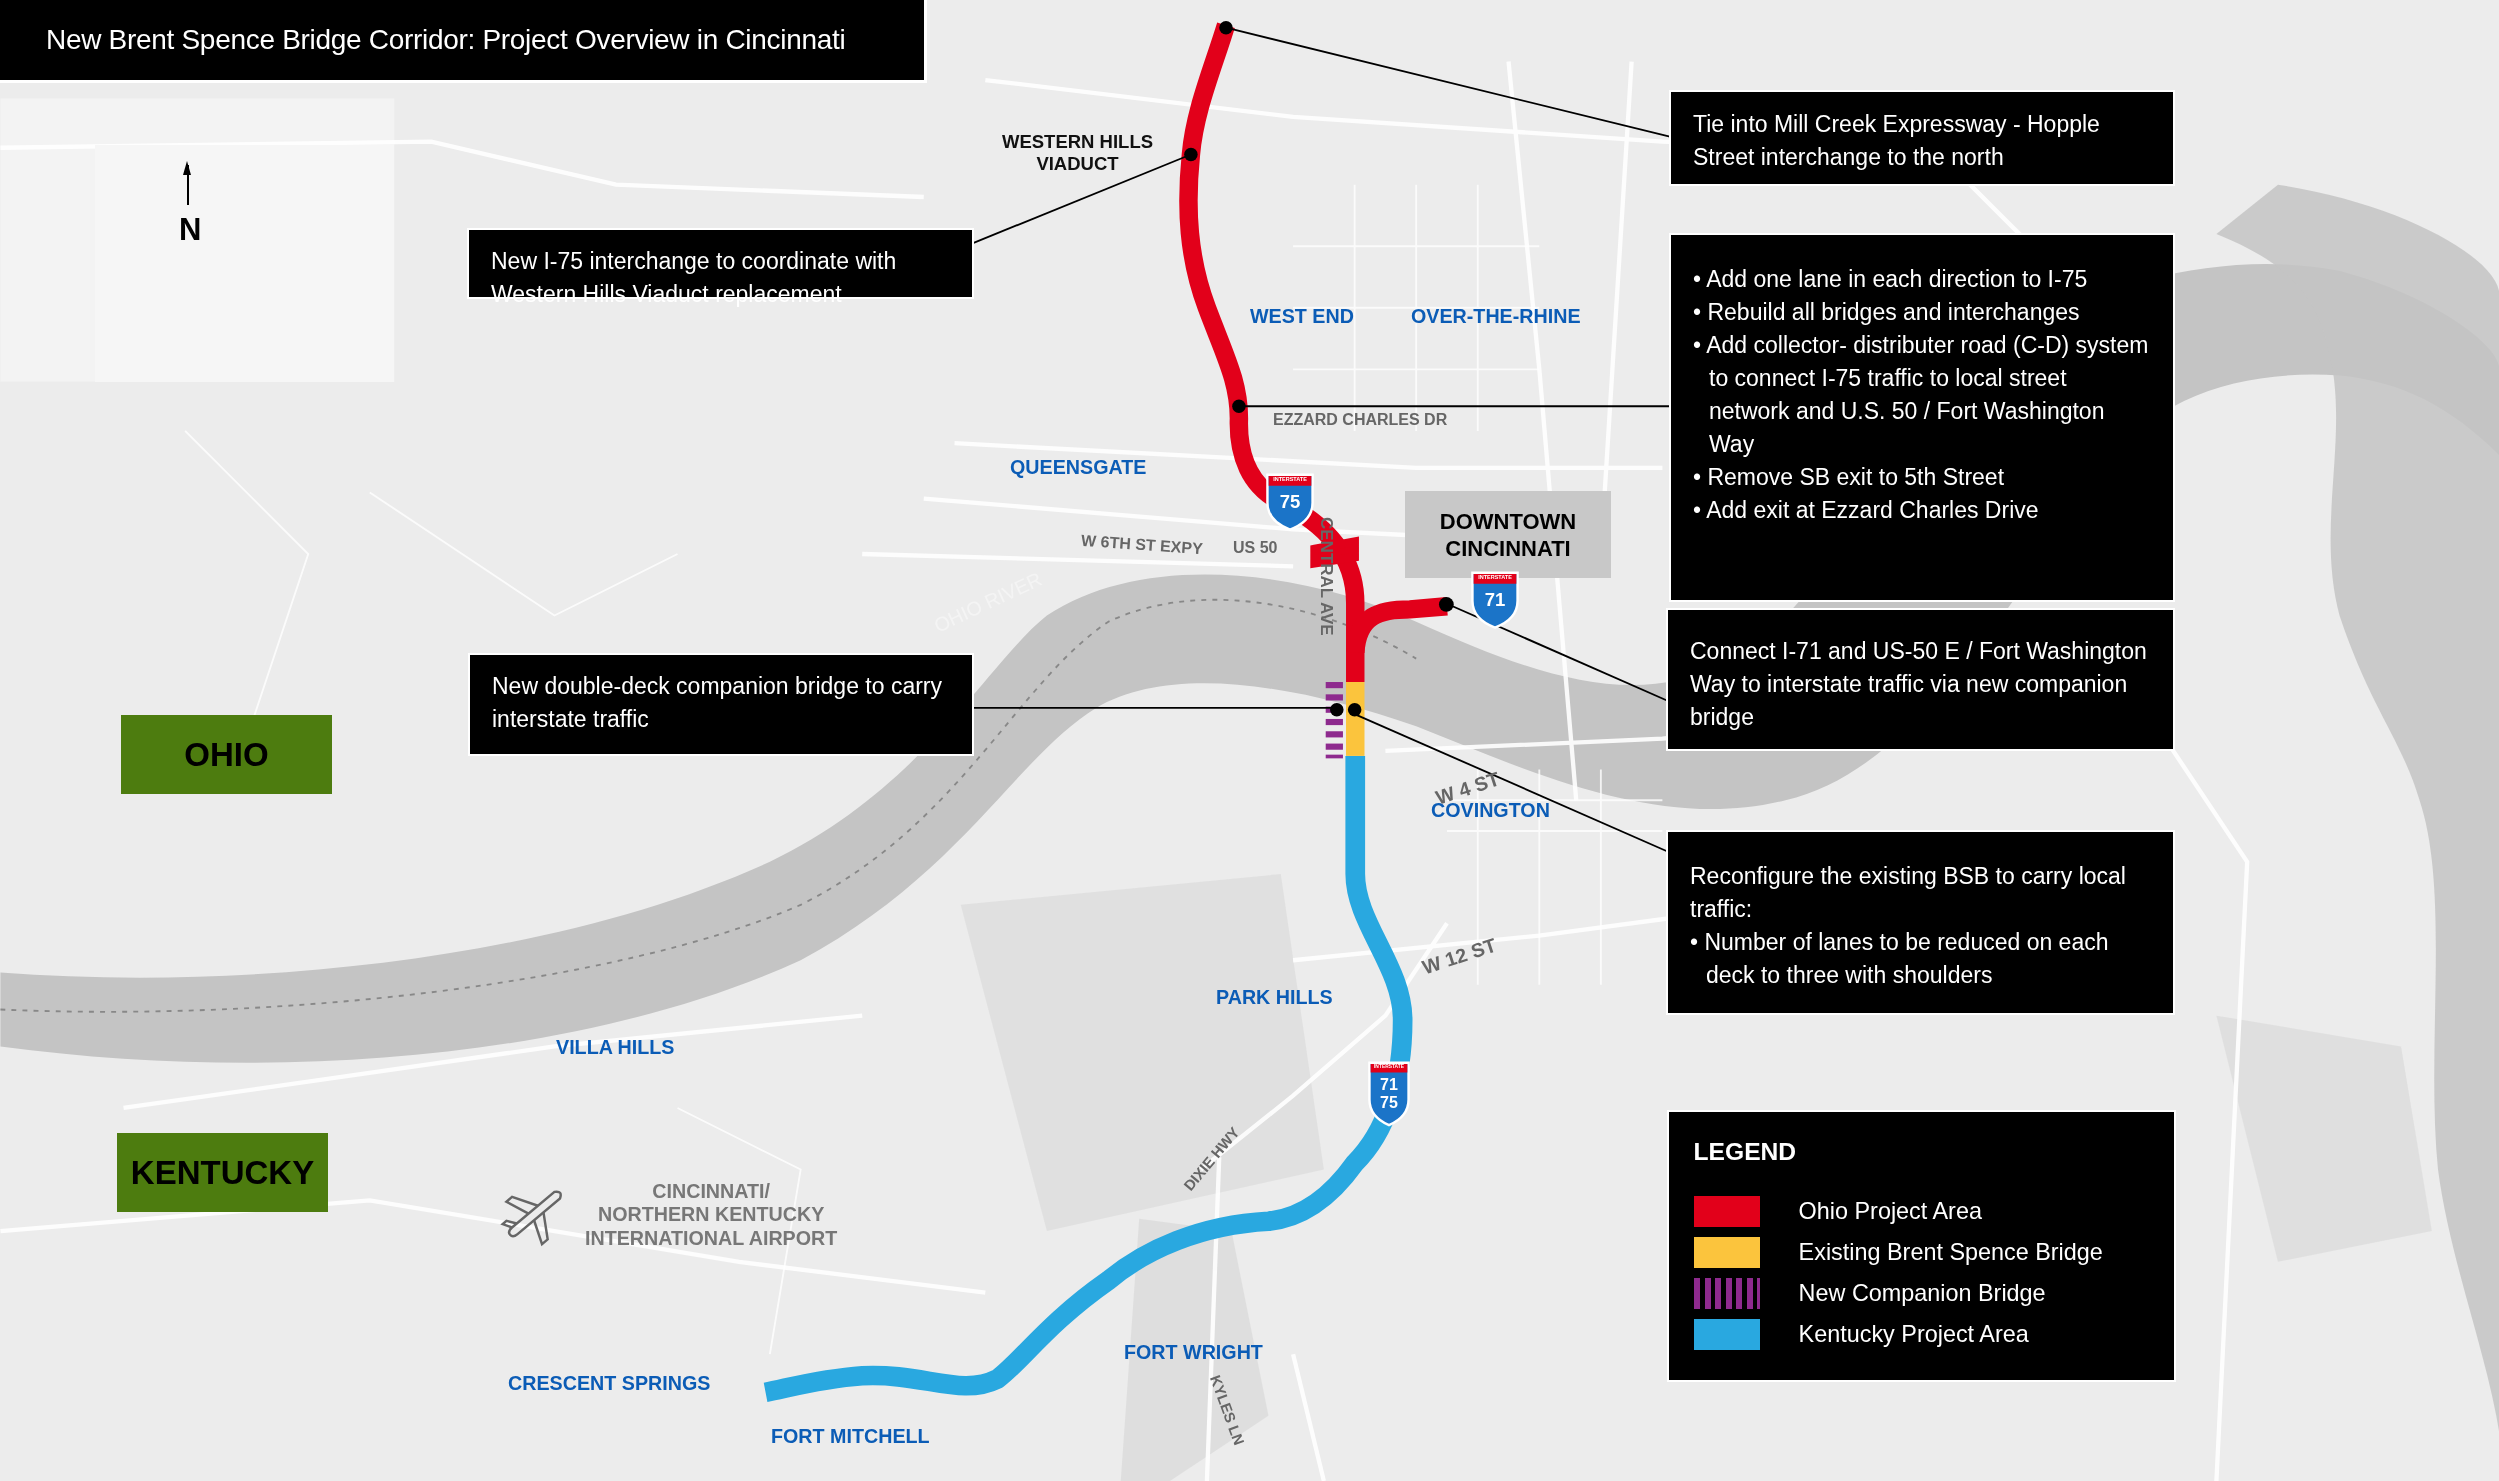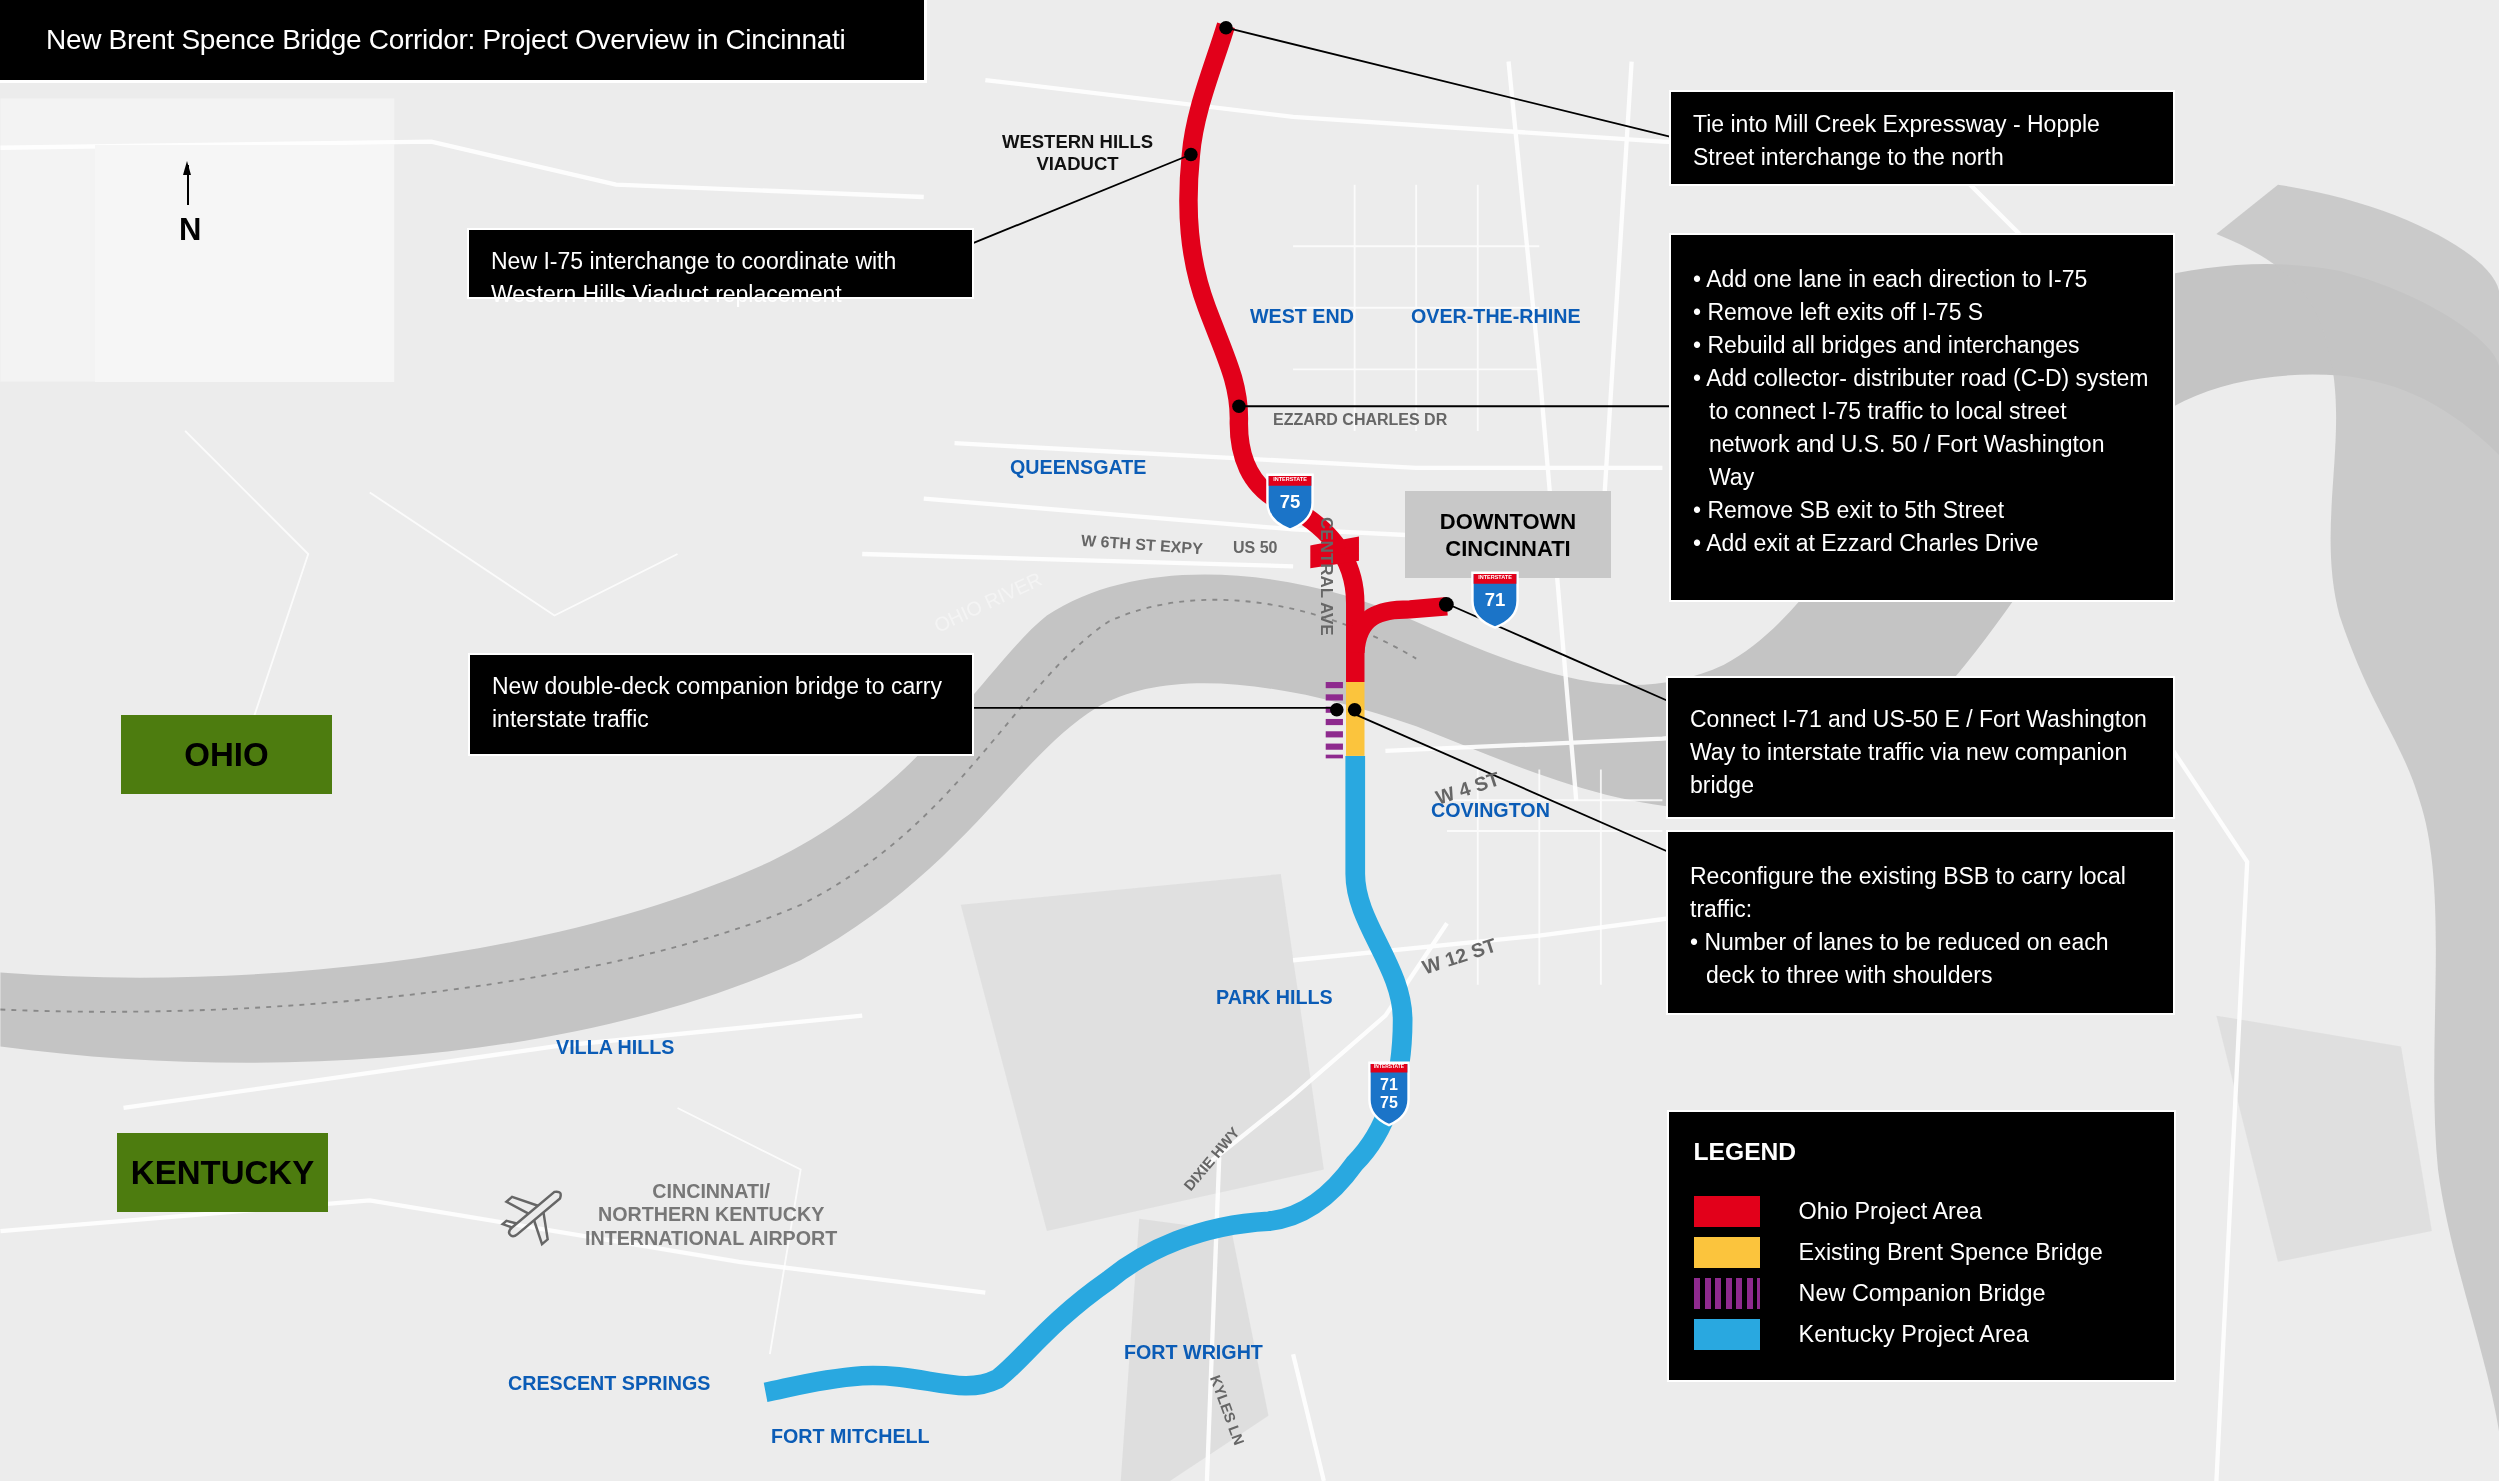--- a/index.html
+++ b/index.html
@@ -183,31 +183,30 @@
   <div style="position:absolute;left:0;top:34px;width:44px;text-align:center;color:#fff;font-size:16px;font-weight:bold;">75</div>
 </div>
 
 <div class="box note" style="left:1669px;top:90px;width:506px;height:96px;padding:16px 22px;">Tie into Mill Creek Expressway - Hopple Street interchange to the north</div>
 
 <div class="box note" style="left:467px;top:228px;width:507px;height:71px;padding:14.8px 22px;">New I-75 interchange to coordinate with Western Hills Viaduct replacement</div>
 
 <div class="box note" style="left:1669px;top:233px;width:506px;height:369px;padding:28px 22px;">
   <ul>
     <li>Add one lane in each direction to I-75</li>
-    <li>Remove left exits off I-75 S</li>
     <li>Rebuild all bridges and interchanges</li>
     <li>Add collector- distributer road (C-D) system to connect I-75 traffic to local street network and U.S. 50 / Fort Washington Way</li>
     <li>Remove SB exit to 5th Street</li>
     <li>Add exit at Ezzard Charles Drive</li>
   </ul>
 </div>
 
 <div class="box note" style="left:468px;top:653px;width:506px;height:103px;padding:14.8px 22px;">New double-deck companion bridge to carry interstate traffic</div>
 
-<div class="box note" style="left:1666px;top:676px;width:509px;height:143px;padding:24.6px 22px;">Connect I-71 and US-50 E / Fort Washington Way to interstate traffic via new companion bridge</div>
+<div class="box note" style="left:1666px;top:608px;width:509px;height:143px;padding:24.6px 22px;">Connect I-71 and US-50 E / Fort Washington Way to interstate traffic via new companion bridge</div>
 
 <div class="box note" style="left:1666px;top:830px;width:509px;height:185px;padding:28px 22px;">
   <div>Reconfigure the existing BSB to carry local traffic:</div>
   <ul>
     <li>Number of lanes to be reduced on each deck to three with shoulders</li>
   </ul>
 </div>
 
 <div class="box" style="left:1667px;top:1110px;width:509px;height:272px;padding:26px 24.6px;">
   <div class="legend-title">LEGEND</div>

